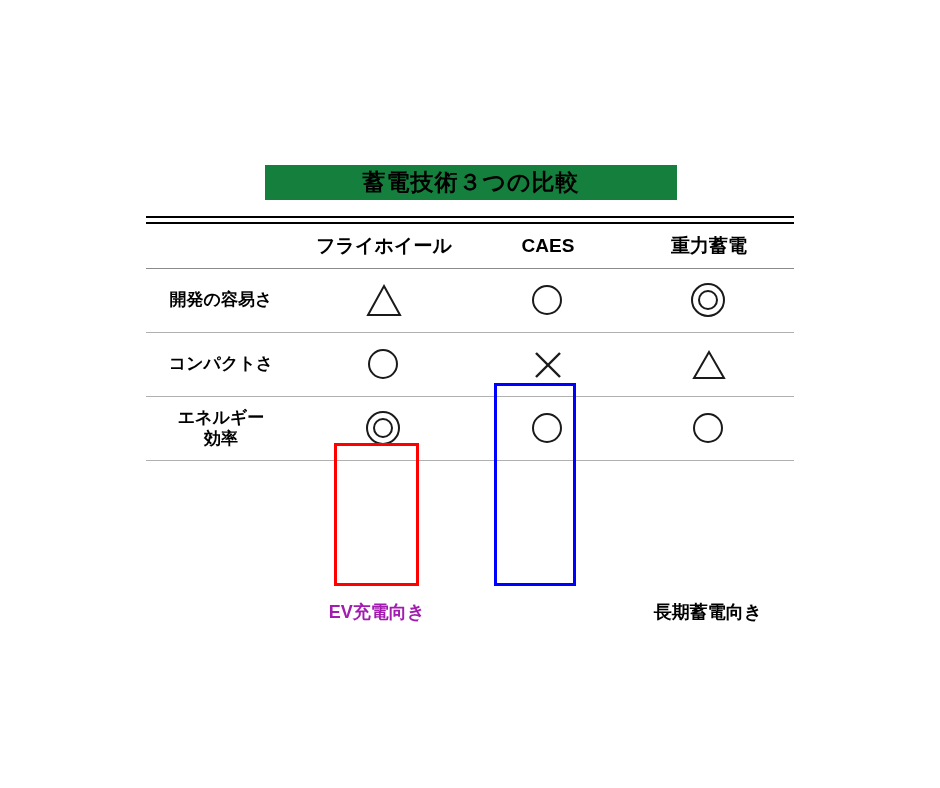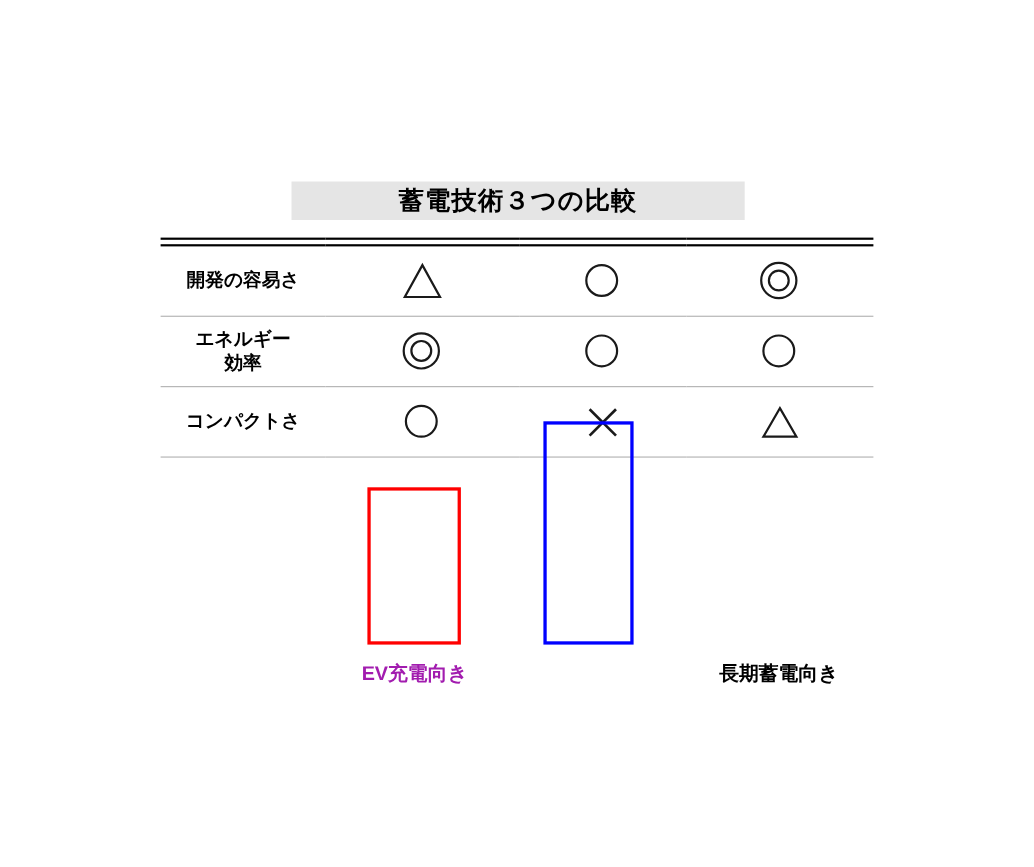--- a/index.html
+++ b/index.html
@@ -24,21 +24,21 @@
     height: 788px;
   }
 
   
   #title-banner {
     position: absolute;
     left: 265px;
     top: 165px;
     width: 412px;
     height: 35px;
-    background: #e5e5e5;
+    background: #15803d;
     display: flex;
     align-items: center;
     justify-content: center;
   }
   #title-text {
     font-size: 23px;
     font-weight: bold;
     letter-spacing: 1px;
     color: #000;
     white-space: nowrap;
@@ -194,55 +194,45 @@
           <col class="c3">
       </colgroup>
       <tbody>
         <tr class="top-rule">
           <td></td>
           <td></td>
           <td></td>
           <td></td>
         </tr>
 
+        <tr class="head">
+          <td></td>
+          <td>フライホイール</td>
+          <td>CAES</td>
+          <td>重力蓄電</td>
+        </tr>
 
 
         <tr class="datarow">
           <td class="rowlabel">開発の容易さ</td>
           <td>
             <span class="sym triangle">
               <svg width="40" height="40" viewBox="0 0 40 40">
                   <polygon points="20,5 36,34 4,34" fill="none" stroke="#1a1a1a" stroke-width="2"></polygon>
                 </svg>
             </span>
           </td>
           <td>
             <span class="sym circle"></span>
           </td>
           <td>
             <span class="sym dcircle"></span>
           </td>
         </tr>
 
-
-        <tr class="datarow last">
-          <td class="rowlabel">
-            <span>エネルギー</span><br>
-            <span>効率</span>
-          </td>
-          <td>
-            <span class="sym dcircle"></span>
-          </td>
-          <td>
-            <span class="sym circle"></span>
-          </td>
-          <td>
-            <span class="sym circle"></span>
-          </td>
-        </tr>
 
         <tr class="datarow">
           <td class="rowlabel">コンパクトさ</td>
           <td>
             <span class="sym circle"></span>
           </td>
           <td>
             <span class="sym cross">
               <svg width="40" height="40" viewBox="0 0 40 40">
                 <line x1="8" y1="8" x2="32" y2="32" stroke="#1a1a1a" stroke-width="2.4"></line>
@@ -251,20 +241,36 @@
             </span>
           </td>
           <td>
             <span class="sym triangle">
               <svg width="40" height="40" viewBox="0 0 40 40">
                   <polygon points="20,7 35,33 5,33" fill="none" stroke="#1a1a1a" stroke-width="2"></polygon>
                 </svg>
             </span>
           </td>
         </tr>
+
+        <tr class="datarow last">
+          <td class="rowlabel">
+            <span>エネルギー</span><br>
+            <span>効率</span>
+          </td>
+          <td>
+            <span class="sym dcircle"></span>
+          </td>
+          <td>
+            <span class="sym circle"></span>
+          </td>
+          <td>
+            <span class="sym circle"></span>
+          </td>
+        </tr>
       </tbody>
     </table>
   </div>
 
   <div class="hl-box" id="box-ev"></div>
   <div class="hl-box" id="box-caes"></div>
 
   <div class="caption" id="cap-ev">EV充電向き</div>
   <div class="caption" id="cap-gravity">長期蓄電向き</div>
 

